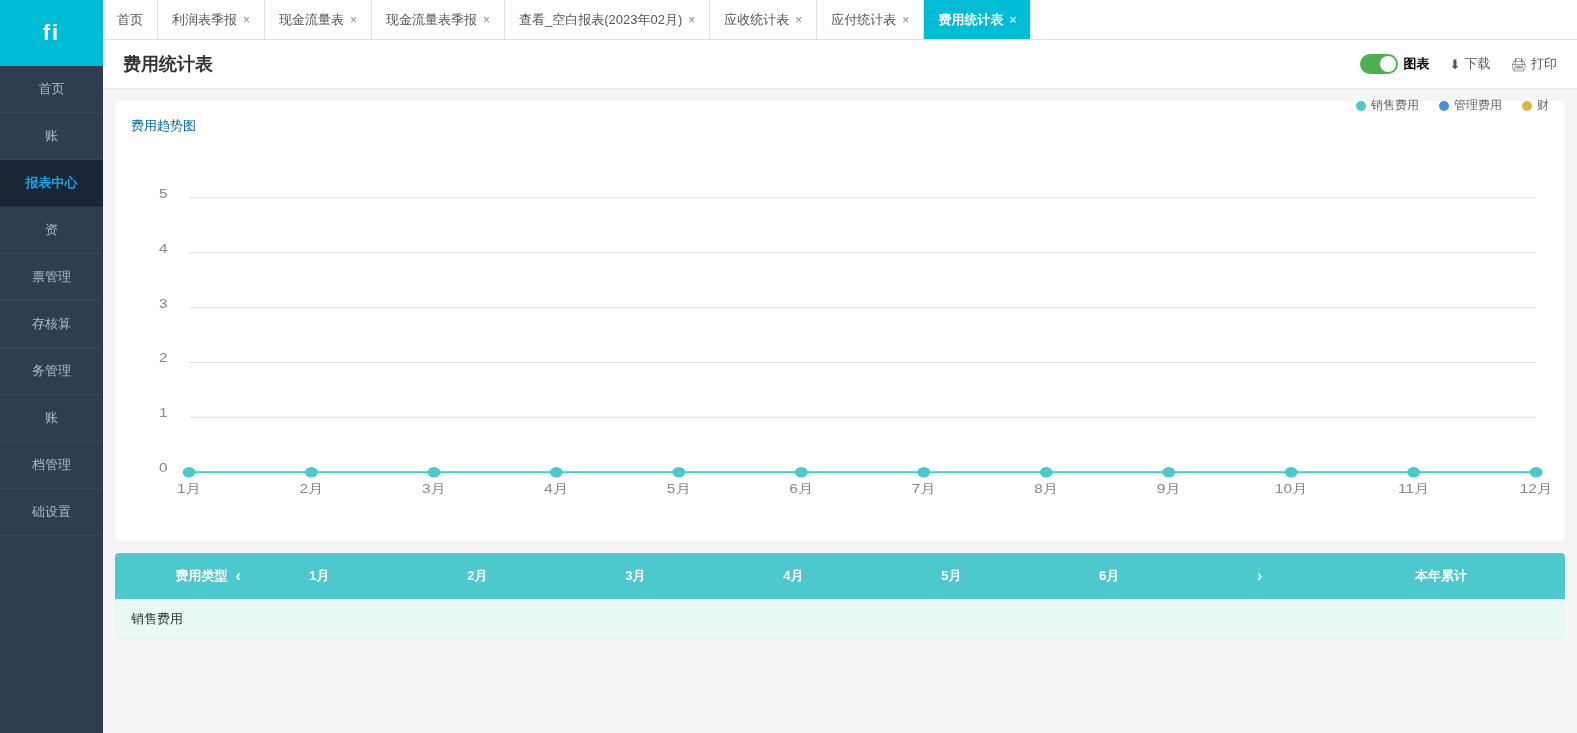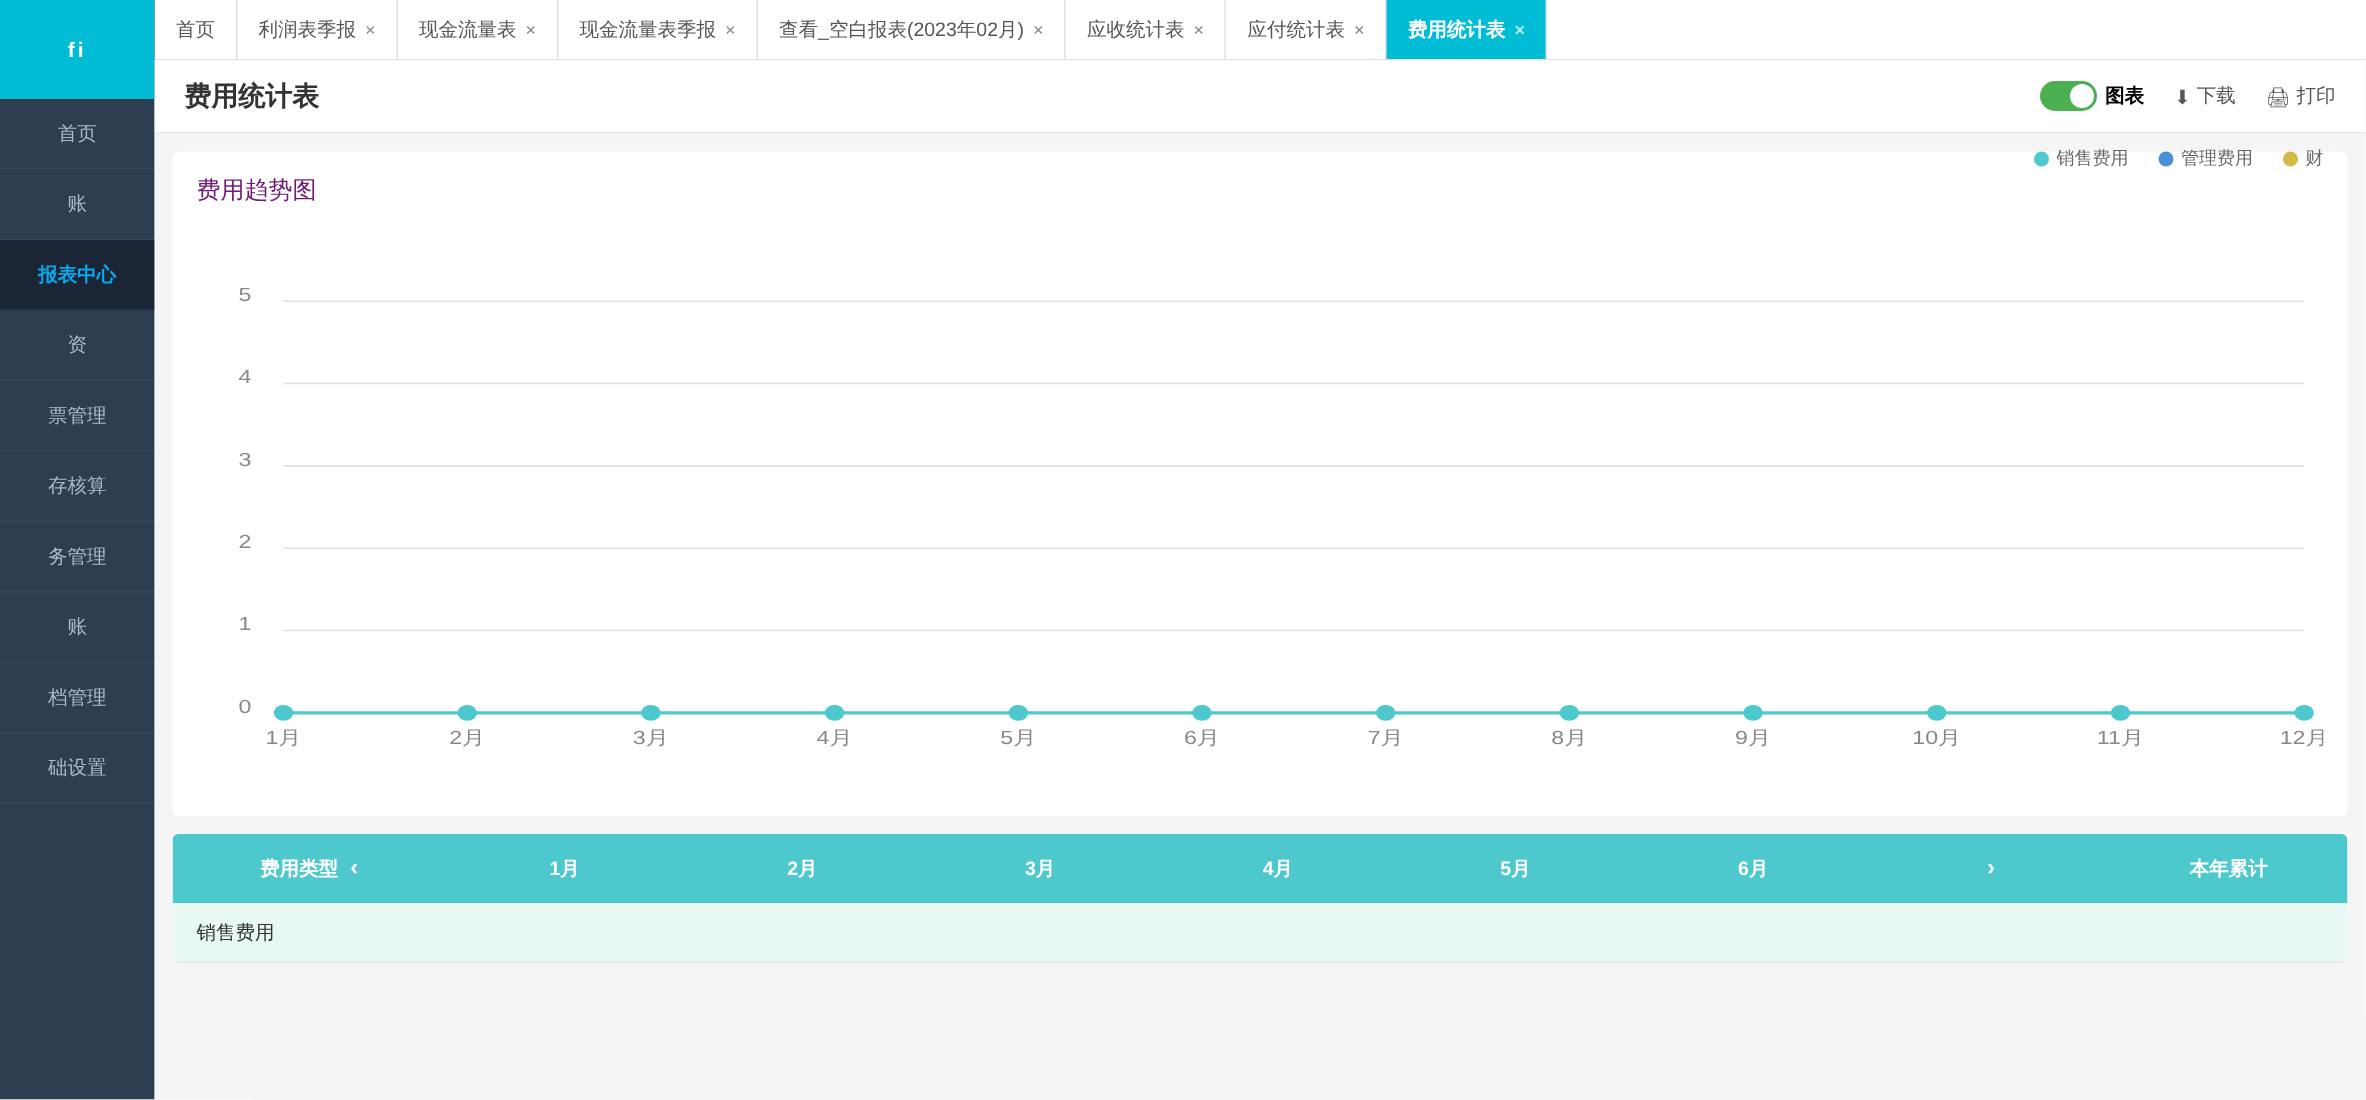--- a/index.html
+++ b/index.html
@@ -15,21 +15,21 @@
       flex-shrink: 0;
       height: 100%;
       overflow: hidden;
     }
     .sidebar-logo {
       background: #00bcd4;
       height: 66px;
       display: flex;
       align-items: center;
       justify-content: center;
-      font-size: 14px;
+      font-size: 22px;
       font-weight: bold;
       color: white;
       letter-spacing: 2px;
     }
     .sidebar-item {
       padding: 14px 0;
       text-align: center;
       font-size: 13px;
       color: #adb9c7;
       cursor: pointer;
@@ -144,22 +144,22 @@
 
     
     .chart-section {
       background: #fff;
       margin: 12px;
       padding: 16px;
       border-radius: 4px;
       flex-shrink: 0;
     }
     .chart-title {
-      font-size: 16px;
-      color: #701a75;
+      font-size: 13px;
+      color: #0369a1;
       margin-bottom: 10px;
       font-family: Liberation Mono, monospace;
     }
     .chart-legend {
       display: flex;
       gap: 20px;
       float: right;
       margin-top: -20px;
       margin-right: 0;
     }
@@ -197,23 +197,23 @@
     .table-header {
       display: flex;
       background: #4dc8cc;
       color: white;
       font-size: 13px;
       height: 46px;
       align-items: center;
     }
     .th-cell {
       flex: 1;
-      text-align: center;
-      font-weight: bold;
-      padding: 0 20px;
+      text-align: left;
+      font-weight: bold;
+      padding: 0 8px;
       position: relative;
     }
     .th-cell.type-col {
       flex: 1.2;
       display: flex;
       align-items: center;
       justify-content: center;
       gap: 8px;
     }
     .th-cell.last-col {

